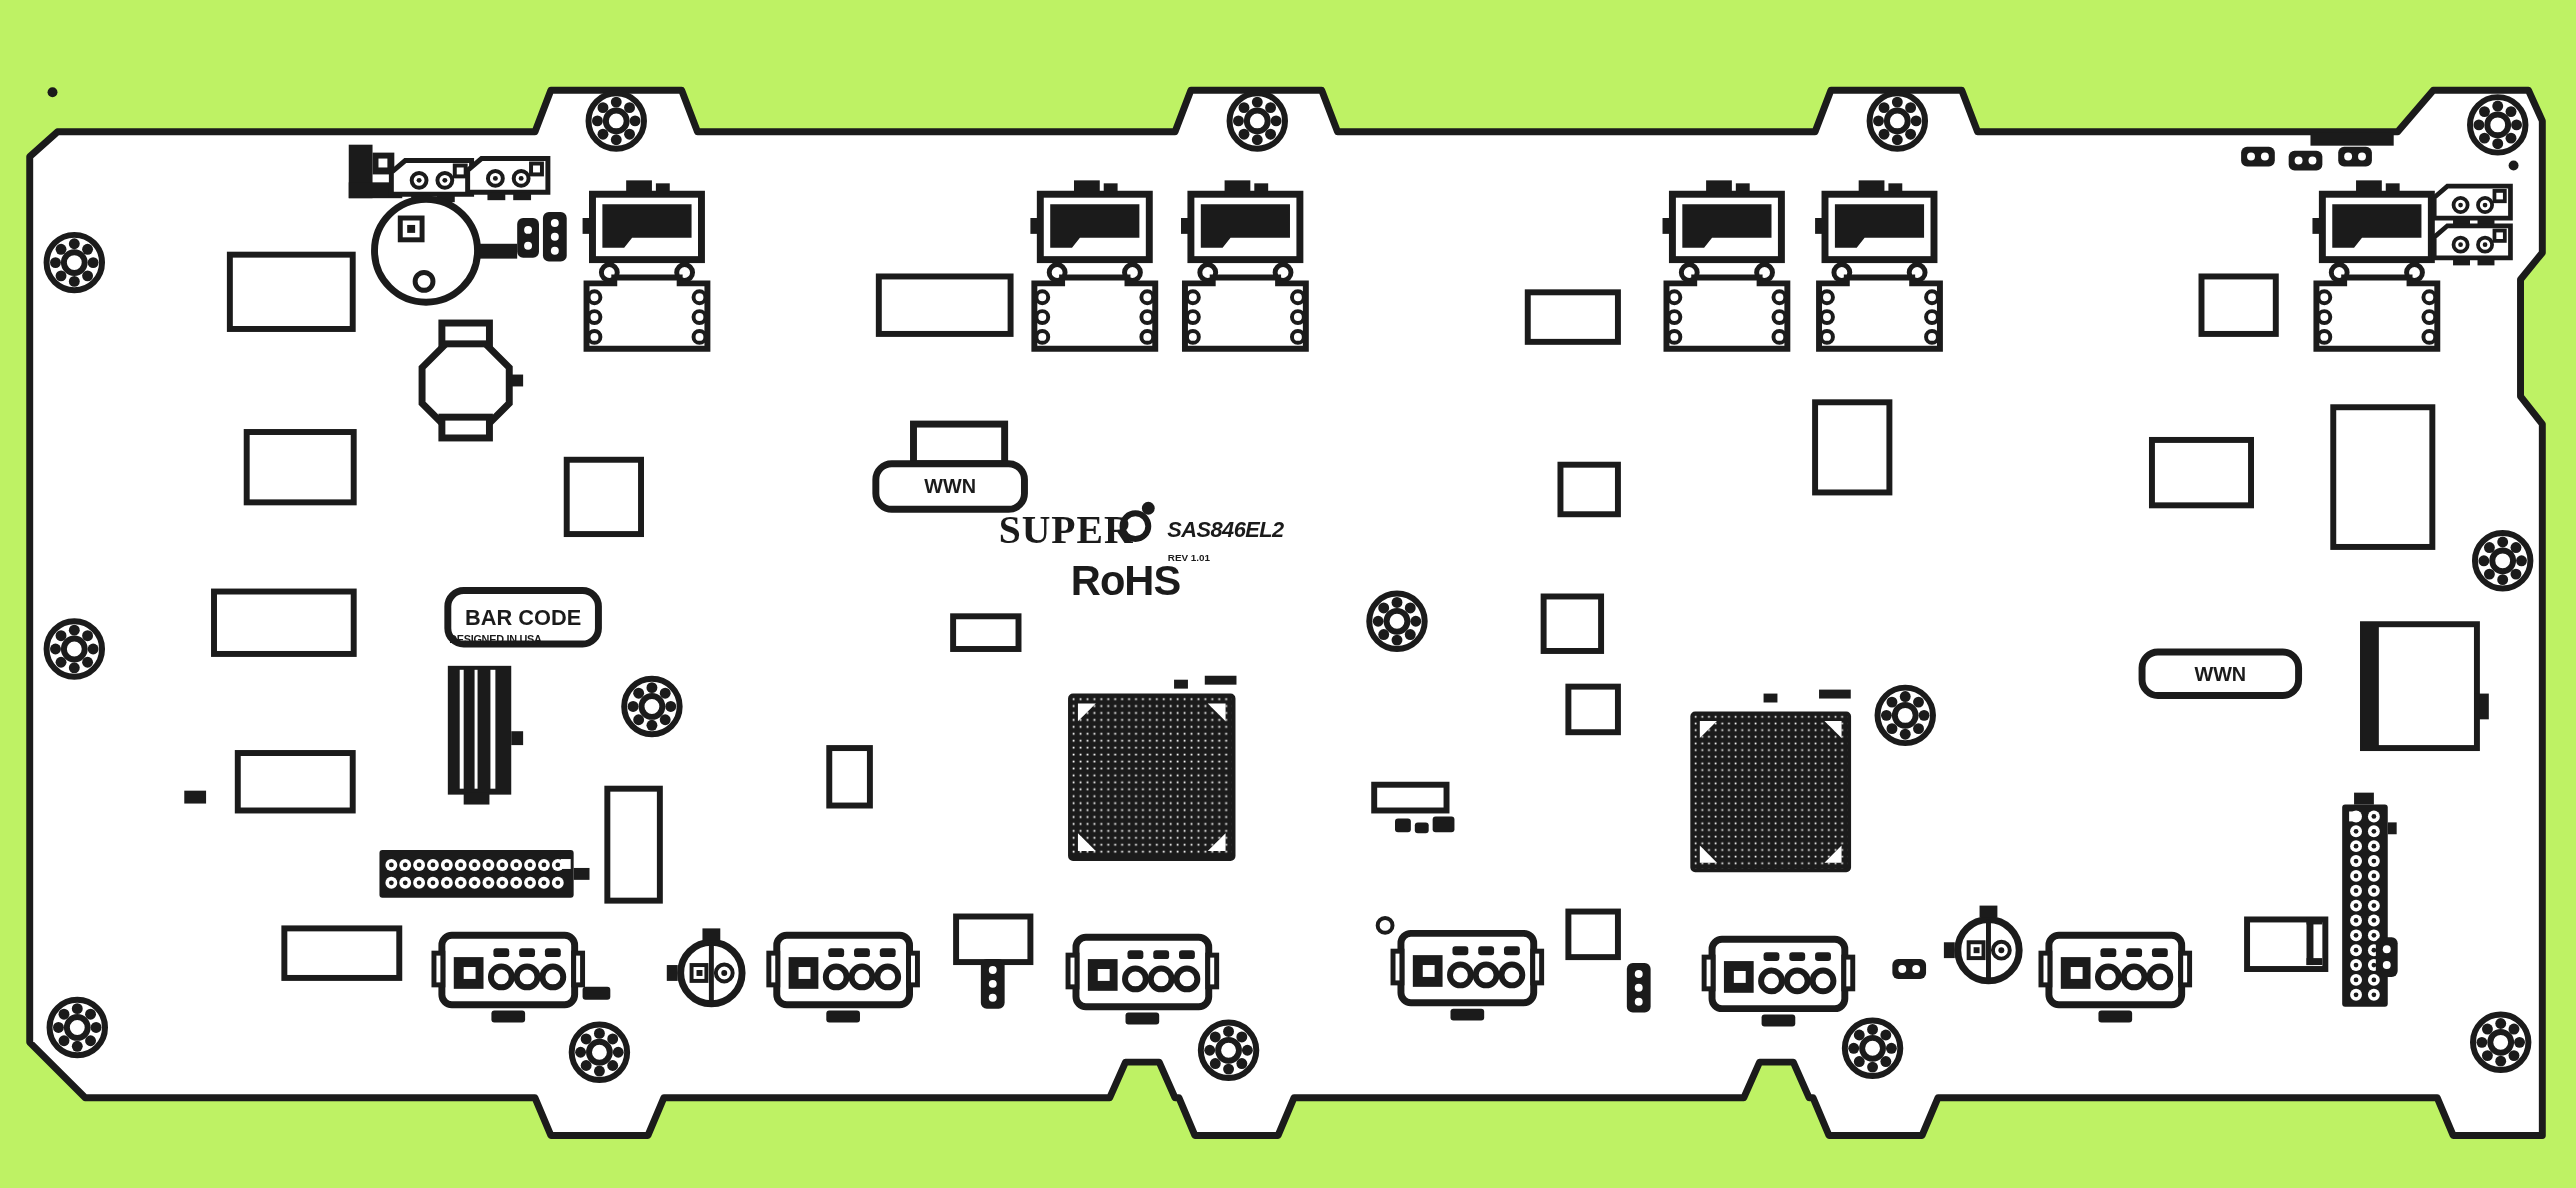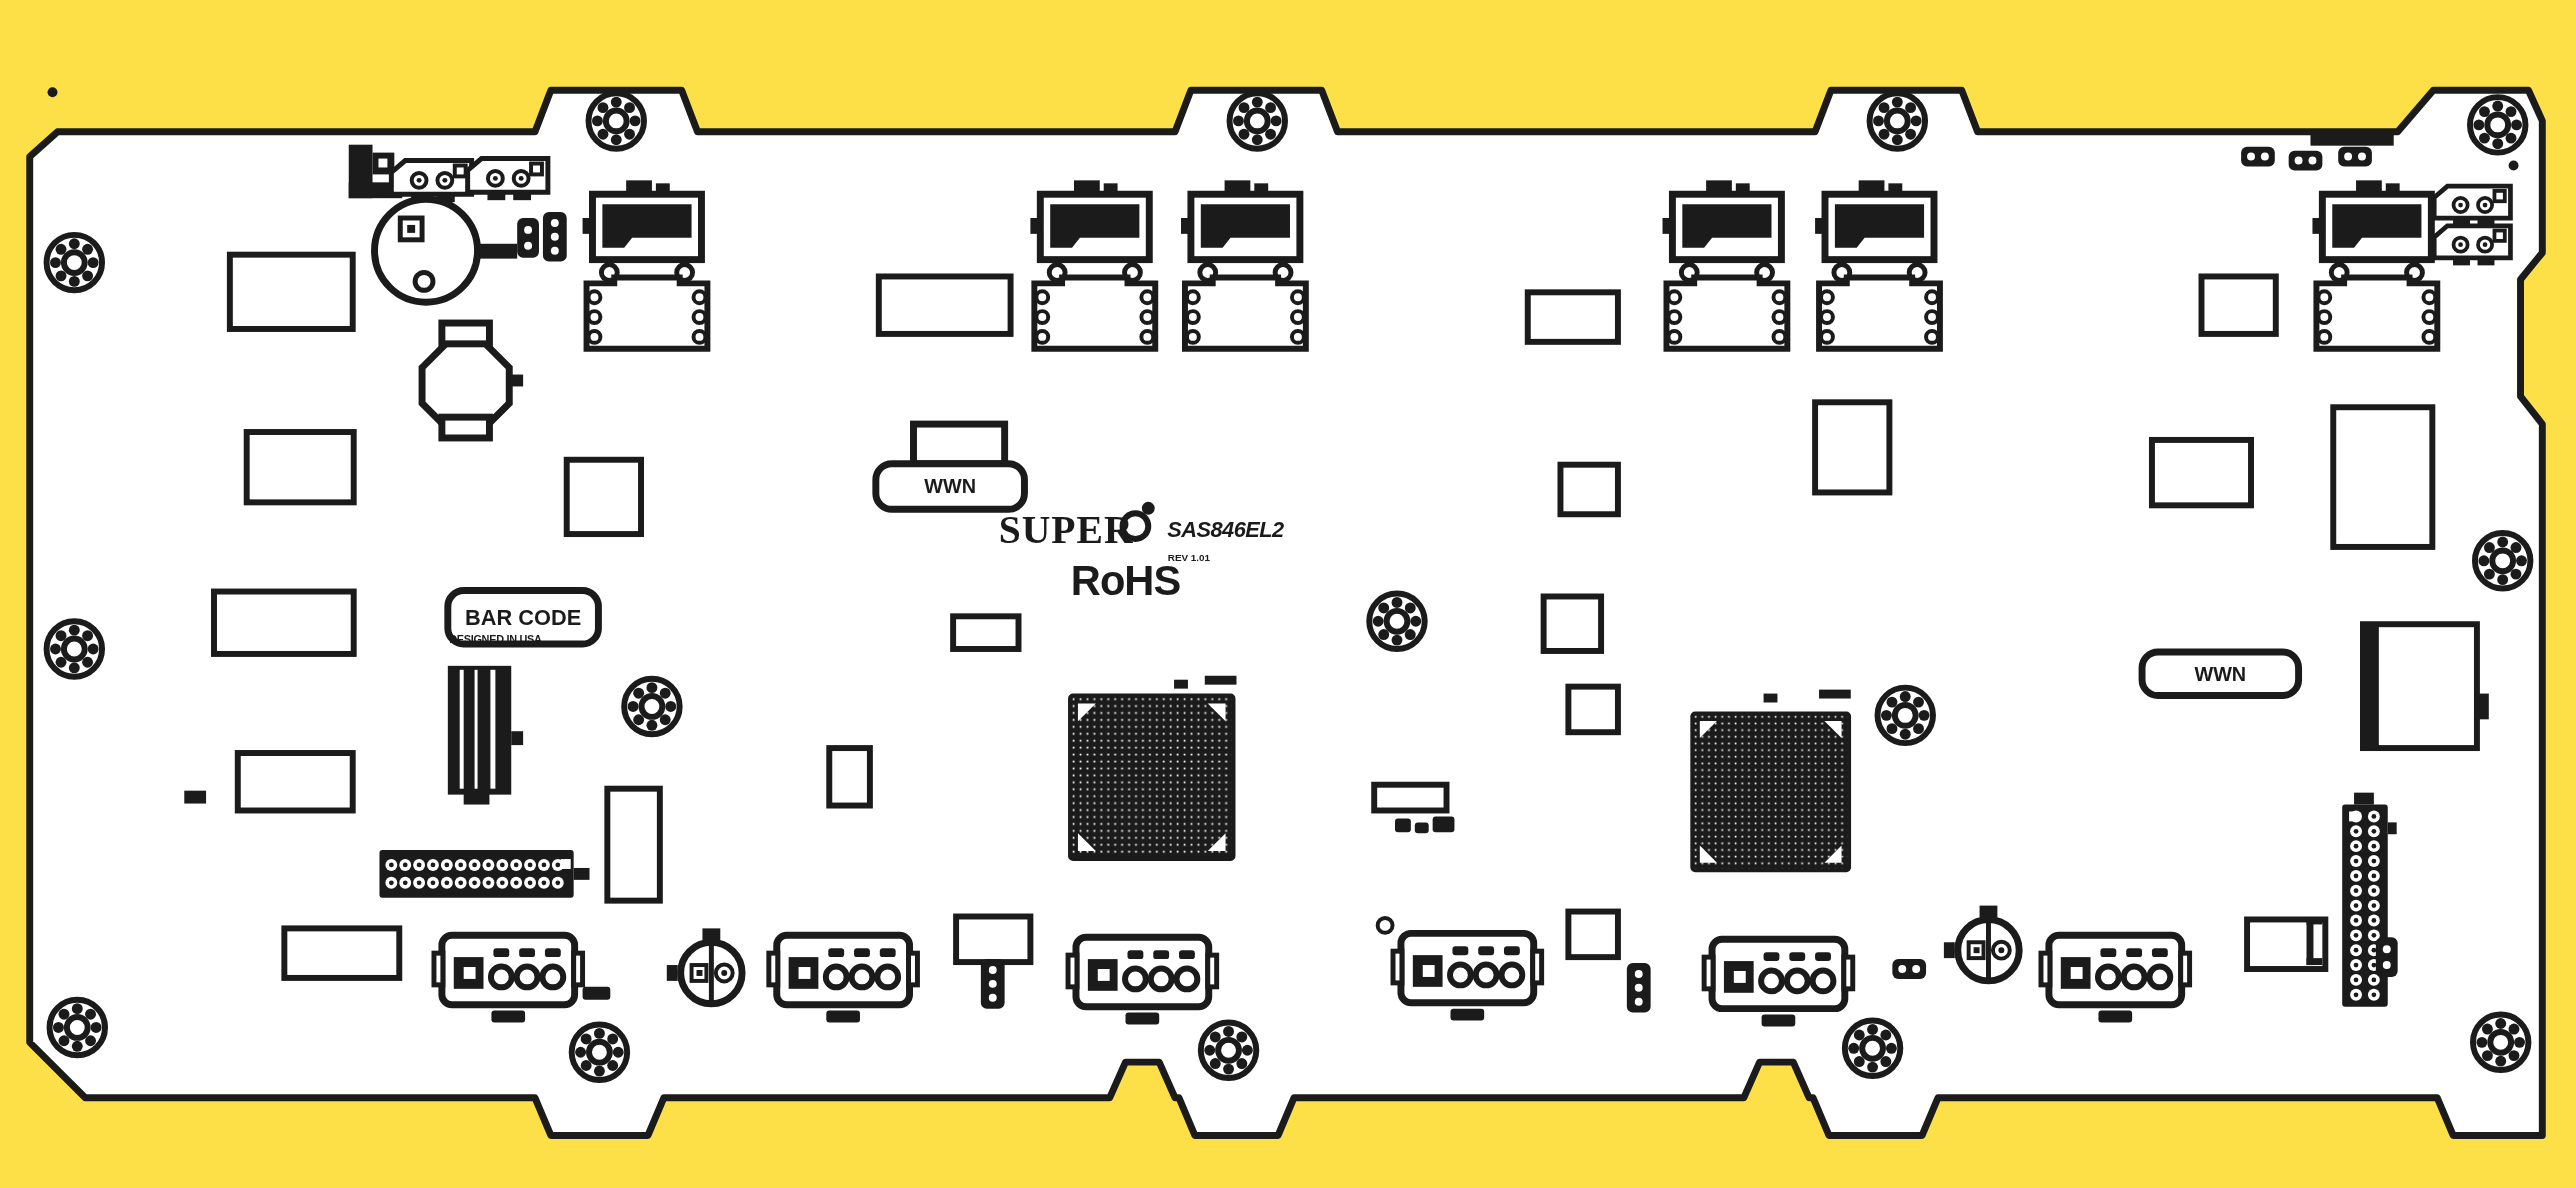--- a/index.html
+++ b/index.html
@@ -1,16 +1,16 @@
 <!DOCTYPE html>
 <html><head>
 <meta charset="utf-8">
 <style>
   html,body{margin:0;padding:0;background:#ffffff;}
-  .canvas{position:relative;width:2576px;height:1189px;background:#fde047;overflow:hidden;}
+  .canvas{position:relative;width:2576px;height:1189px;background:#bef264;overflow:hidden;}
   svg{display:block;}
   .board{fill:#ffffff;stroke:#1b1b1b;stroke-width:7;stroke-linejoin:round;}
   .cmp{fill:#ffffff;stroke:#1b1b1b;stroke-width:6;}
   .cmp7{fill:#ffffff;stroke:#1b1b1b;stroke-width:7;}
   .ink{fill:#1b1b1b;}
   .pill{fill:#ffffff;stroke:#1b1b1b;stroke-width:7;}
   text{fill:#1b1b1b;}
   .t-sans{font-family:"Liberation Sans",sans-serif;font-weight:bold;}
   .t-serif{font-family:"Liberation Serif",serif;font-weight:bold;}
 </style>

